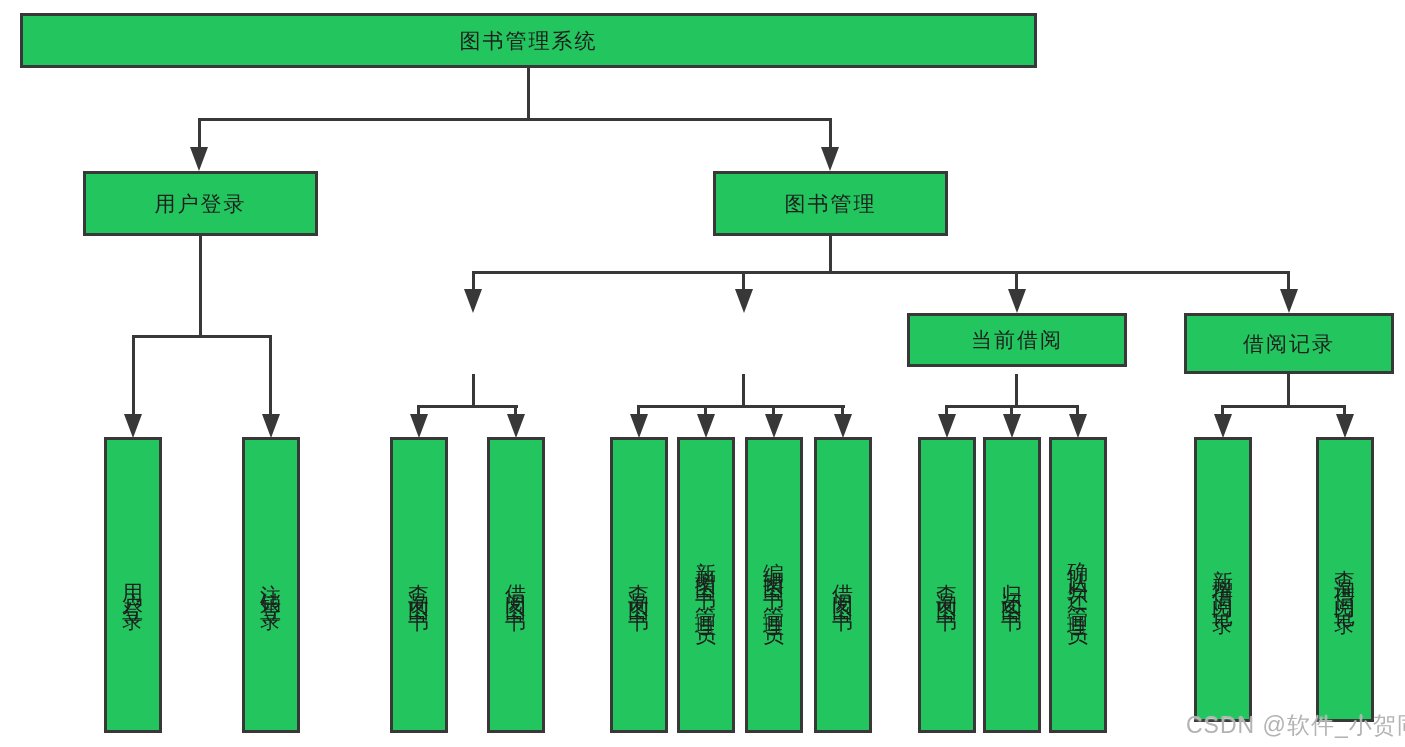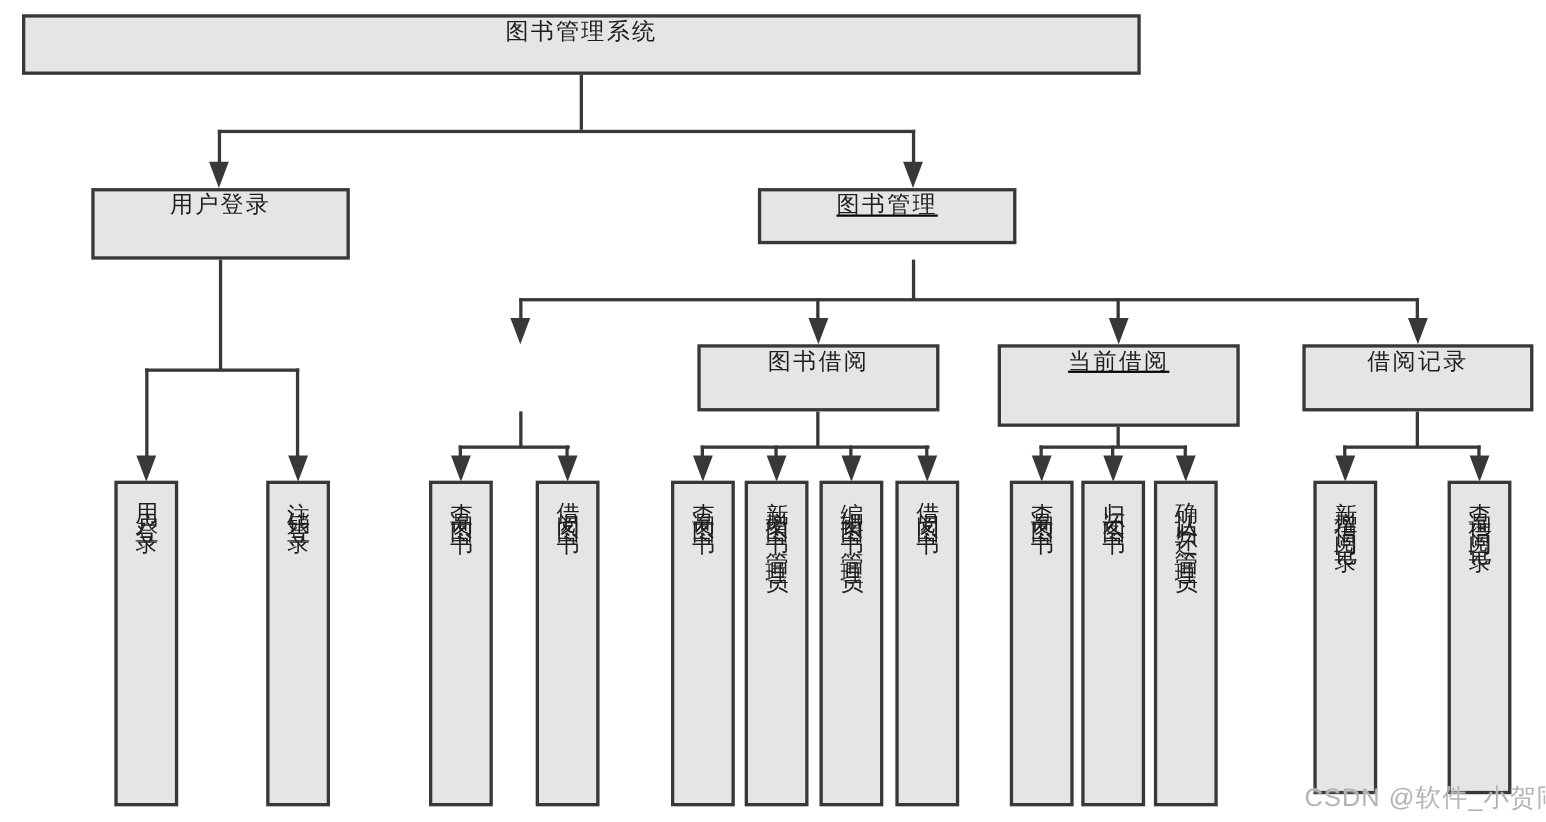--- a/index.html
+++ b/index.html
@@ -1,22 +1,22 @@
 <!DOCTYPE html>
 <html><head>
 <meta charset="utf-8">
 <style>
   html,body{margin:0;padding:0;background:#ffffff;}
   .canvas{
     position:relative;width:1405px;height:747px;background:#ffffff;overflow:hidden;
     font-family:"Liberation Sans","DejaVu Sans",sans-serif;
   }
   .node{
-    position:absolute;box-sizing:border-box;background:#e5e5e5;
-    border:3px solid #383838;display:flex;justify-content:center;
+    position:absolute;box-sizing:border-box;background:#22c55e;
+    border:3px solid #383838;display:flex;align-items:center;justify-content:center;
     z-index:2;
   }
   .node .lbl{
     color:#1e1e1e;font-size:21px;letter-spacing:2px;white-space:nowrap;line-height:1.2;
   }
   .node.leaf{border-width:3px;}
   .node.leaf .lbl{
     writing-mode:vertical-rl;text-orientation:mixed;
     font-size:21px;letter-spacing:9px;line-height:1;white-space:normal;
   }
@@ -44,21 +44,21 @@
   <div class="vline" style="left:527px;top:68px;width:3px;height:50px;"></div>
   <div class="hline" style="left:198px;top:118px;width:634px;height:3px;"></div>
   <div class="vline" style="left:198px;top:118px;width:3px;height:32px;"></div>
   <div class="vline" style="left:829px;top:118px;width:3px;height:32px;"></div>
   <div class="arrow" style="left:190px;top:147px;"></div>
   <div class="arrow" style="left:821px;top:147px;"></div>
 
   <div class="node" style="left:83px;top:171px;width:235px;height:65px;">
     <span class="lbl">用户登录</span>
   </div>
-  <div class="node" style="left:689px;top:171px;width:235px;height:51px;text-decoration:underline;">
+  <div class="node" style="left:713px;top:171px;width:235px;height:65px;">
     <span class="lbl">图书管理</span>
   </div>
 
   <div class="vline" style="left:199px;top:236px;width:3px;height:101px;"></div>
   <div class="hline" style="left:132px;top:335px;width:140px;height:3px;"></div>
   <div class="vline" style="left:132px;top:335px;width:3px;height:81px;"></div>
   <div class="vline" style="left:269px;top:335px;width:3px;height:81px;"></div>
   <div class="arrow" style="left:124px;top:414px;"></div>
   <div class="arrow" style="left:262px;top:414px;"></div>
 
@@ -66,24 +66,21 @@
   <div class="hline" style="left:472px;top:271px;width:818px;height:3px;"></div>
   <div class="vline" style="left:472px;top:271px;width:3px;height:20px;"></div>
   <div class="vline" style="left:742px;top:271px;width:3px;height:20px;"></div>
   <div class="vline" style="left:1015px;top:271px;width:3px;height:20px;"></div>
   <div class="vline" style="left:1287px;top:271px;width:3px;height:20px;"></div>
   <div class="arrow" style="left:464px;top:289px;"></div>
   <div class="arrow" style="left:735px;top:289px;"></div>
   <div class="arrow" style="left:1008px;top:289px;"></div>
   <div class="arrow" style="left:1280px;top:289px;"></div>
 
-  <div class="node" style="left:634px;top:313px;width:220px;height:61px;">
-    <span class="lbl">图书借阅</span>
-  </div>
-  <div class="node" style="left:907px;top:313px;width:220px;height:75px;text-decoration:underline;">
+  <div class="node" style="left:907px;top:313px;width:220px;height:54px;">
     <span class="lbl">当前借阅</span>
   </div>
   <div class="node" style="left:1184px;top:313px;width:210px;height:61px;">
     <span class="lbl">借阅记录</span>
   </div>
 
   <div class="vline" style="left:472px;top:374px;width:3px;height:33px;"></div>
   <div class="hline" style="left:417px;top:405px;width:101px;height:3px;"></div>
   <div class="vline" style="left:417px;top:405px;width:3px;height:11px;"></div>
   <div class="vline" style="left:514px;top:405px;width:3px;height:11px;"></div>

